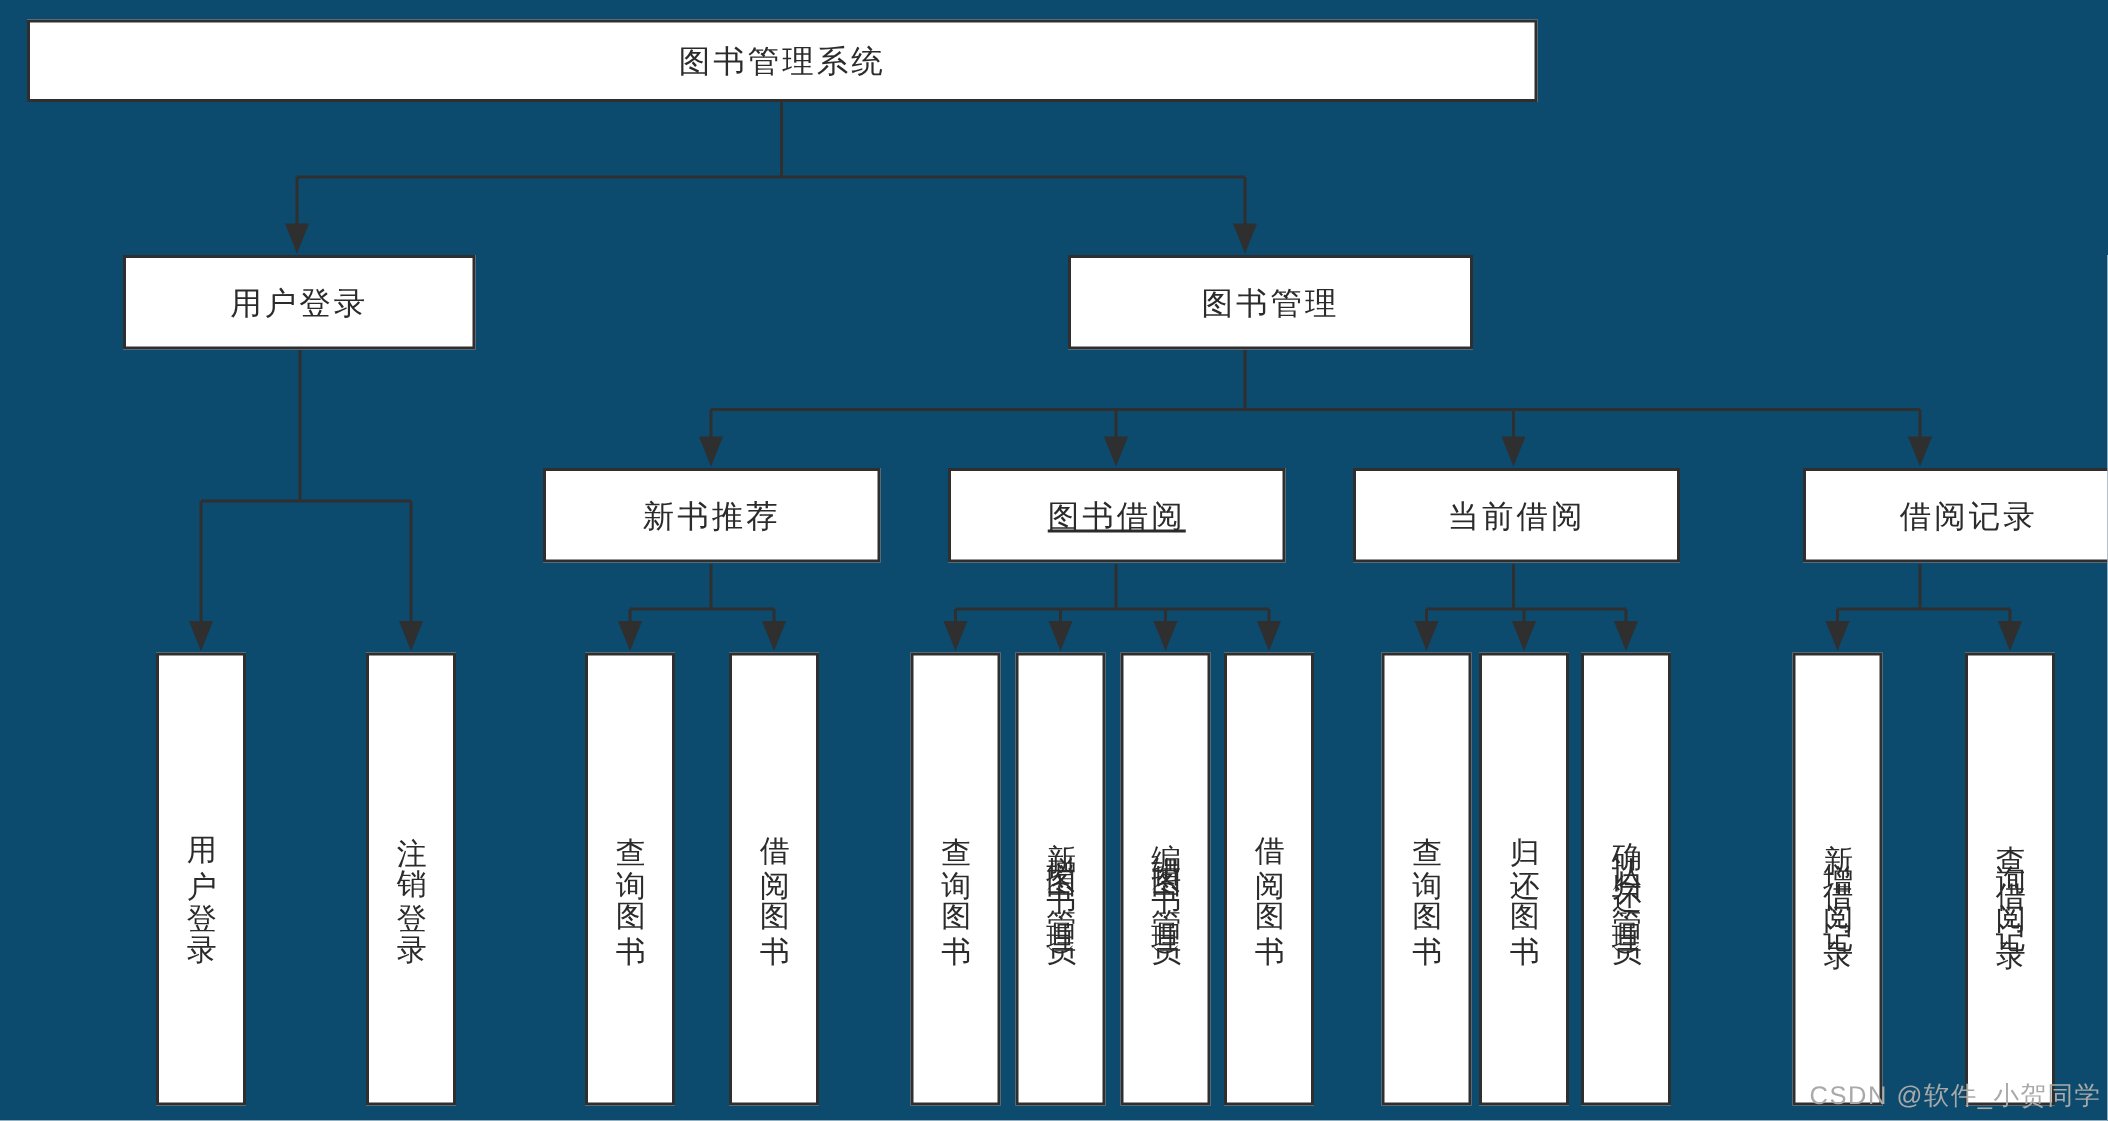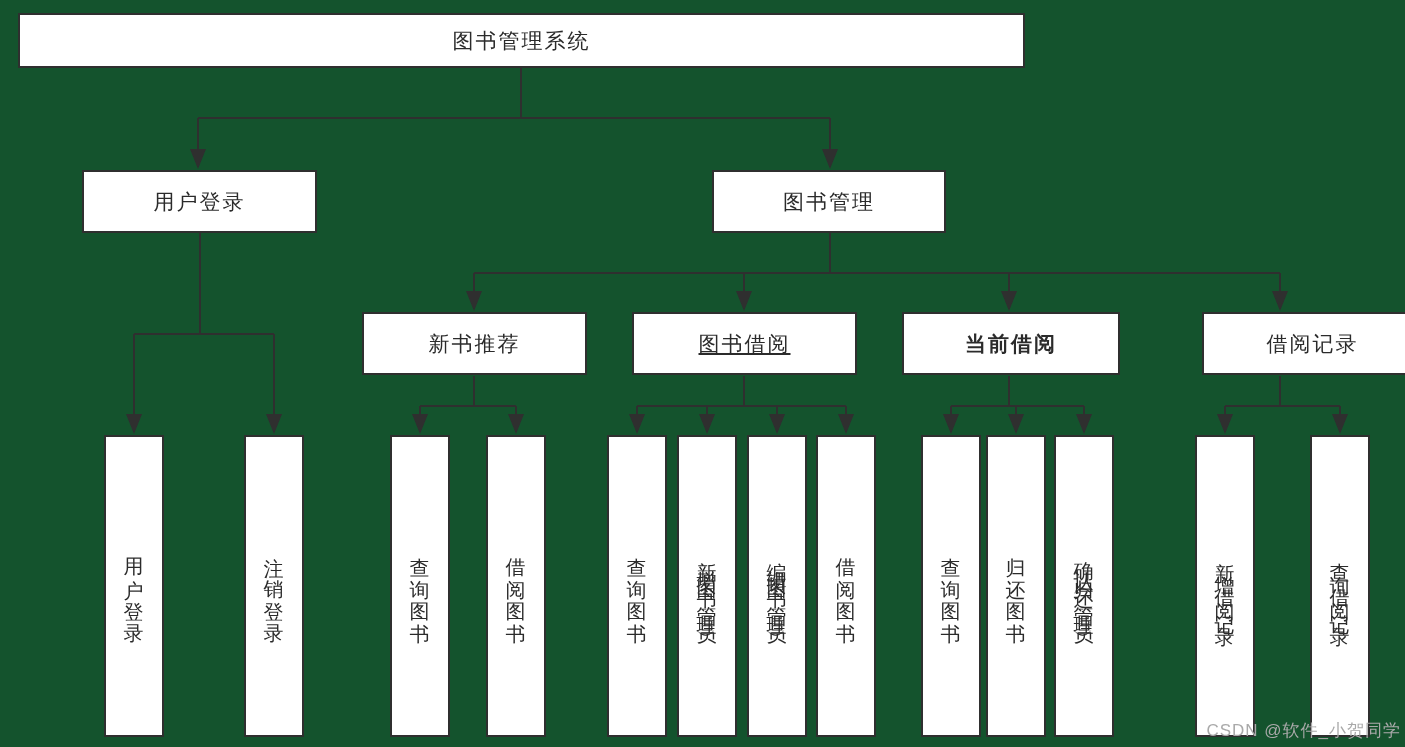--- a/index.html
+++ b/index.html
@@ -1,17 +1,17 @@
 <!DOCTYPE html>
 <html><head>
 <meta charset="utf-8">
 <style>
   html,body{margin:0;padding:0;background:#ffffff;}
   body{font-family:"Liberation Sans","DejaVu Sans",sans-serif;}
-  #stage{position:relative;width:1405px;height:747px;background:#14532d;overflow:hidden;}
+  #stage{position:relative;width:1405px;height:747px;background:#0c4a6e;overflow:hidden;}
   #connectors{position:absolute;left:0;top:0;pointer-events:none;}
   .node{
     position:absolute;
     box-sizing:border-box;
     background:#ffffff;
     border:2px solid #2f2f2f;
     color:#2b2b2b;
     display:flex;
     align-items:center;
     justify-content:center;
@@ -63,25 +63,25 @@
              M629 414 L645 414 L637 434 Z  M699 414 L715 414 L707 434 Z
              M769 414 L785 414 L777 434 Z  M838 414 L854 414 L846 434 Z
              M943 414 L959 414 L951 434 Z  M1008 414 L1024 414 L1016 434 Z
              M1076 414 L1092 414 L1084 434 Z  M1217 414 L1233 414 L1225 434 Z
              M1332 414 L1348 414 L1340 434 Z"></path>
   </svg>
 
   <div class="node h" style="left:18px;top:13px;width:1007px;height:55px;">图书管理系统</div>
 
   <div class="node h" style="left:82px;top:170px;width:235px;height:63px;">用户登录</div>
-  <div class="node h" style="left:712px;top:170px;width:234px;height:63px;">图书管理</div>
+  <div class="node h" style="left:712px;top:170px;width:270px;height:63px;">图书管理</div>
 
   <div class="node h" style="left:362px;top:312px;width:225px;height:63px;text-align:right;">新书推荐</div>
   <div class="node h" style="left:632px;top:312px;width:225px;height:63px;text-decoration:underline;">图书借阅</div>
-  <div class="node h" style="left:902px;top:312px;width:218px;height:63px;font-weight:bold;">当前借阅</div>
+  <div class="node h" style="left:902px;top:312px;width:218px;height:63px;">当前借阅</div>
   <div class="node h" style="left:1170px;top:312px;width:221px;height:63px;margin-left:32px;">借阅记录</div>
 
   <div class="node v ls4" style="left:104px;top:435px;width:60px;height:302px;">用户登录</div>
   <div class="node v ls4" style="left:244px;top:435px;width:60px;height:302px;">注销登录</div>
 
   <div class="node v ls4" style="left:390px;top:435px;width:60px;height:302px;">查询图书</div>
   <div class="node v ls4" style="left:486px;top:435px;width:60px;height:302px;">借阅图书</div>
 
   <div class="node v ls4" style="left:607px;top:435px;width:60px;height:302px;">查询图书</div>
   <div class="node v ls9" style="left:677px;top:435px;width:60px;height:302px;">新增图书（管理员）</div>

